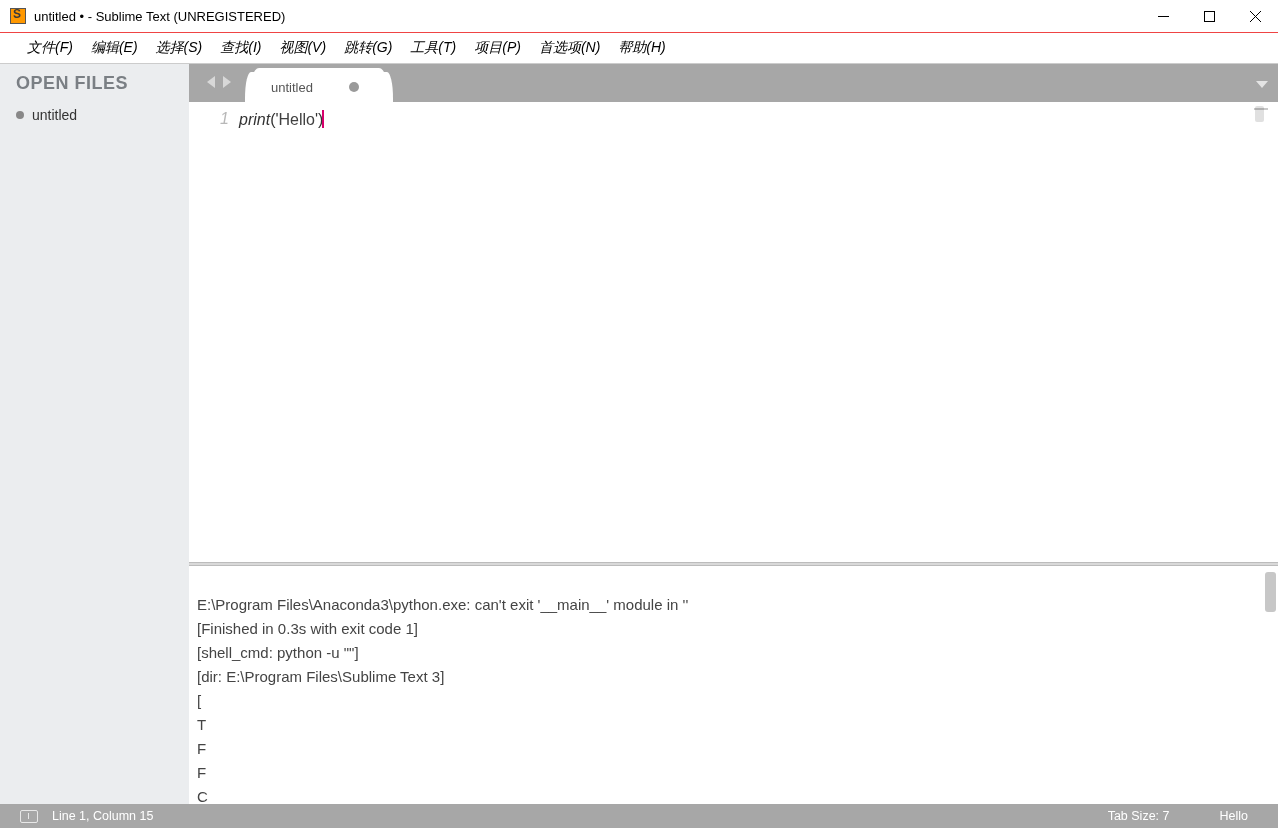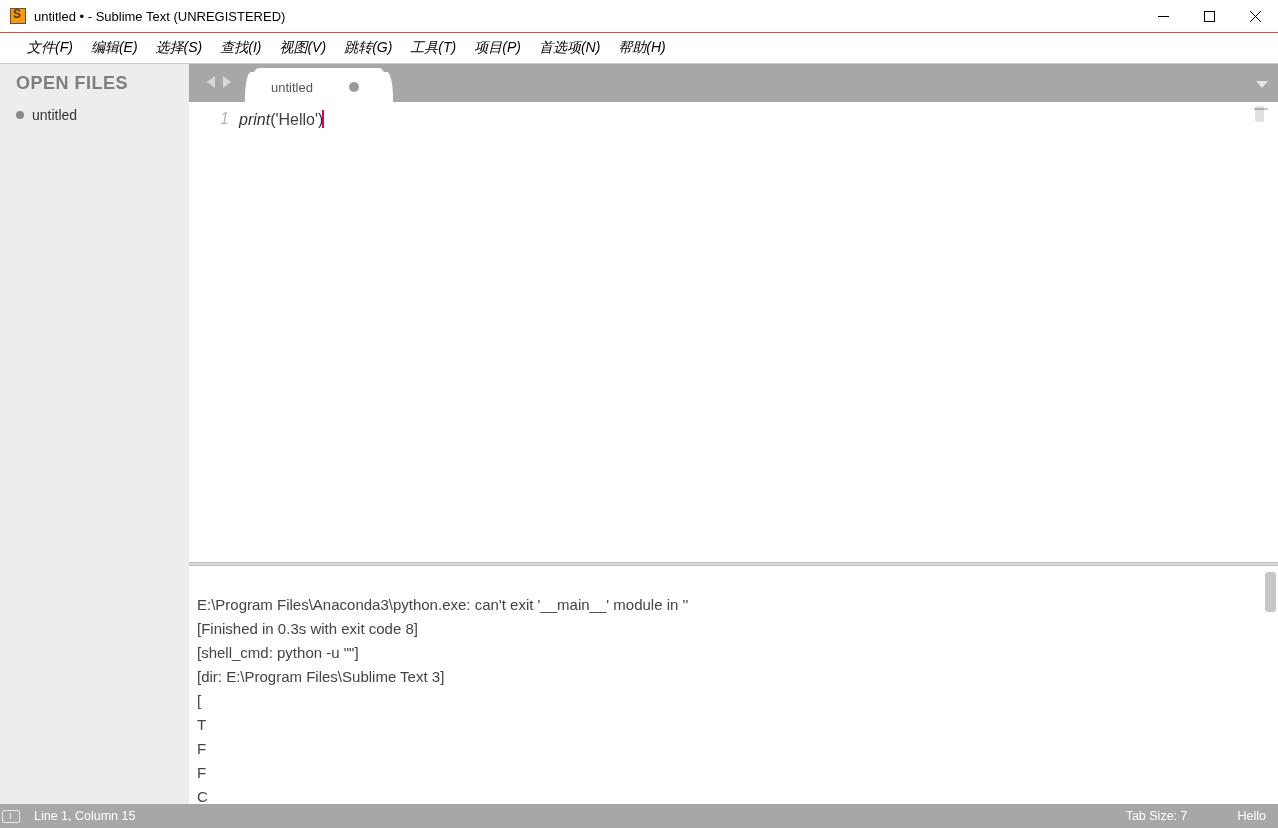--- a/index.html
+++ b/index.html
@@ -55,21 +55,21 @@
 
   
   .hsep { height: 4px; background: #d9d9d9; border-top: 1px solid #bcbcbc; border-bottom: 1px solid #bcbcbc; }
 
   
   .console { flex: 1; background: #fff; font-family: Consolas, "Courier New", monospace; font-size: 15px; color: #444; padding: 6px 8px; overflow: hidden; line-height: 22px; white-space: pre; position: relative; }
   .console-scroll { position: absolute; right: 2px; top: 6px; width: 11px; bottom: 6px; }
   .console-thumb { position: absolute; top: 0; width: 11px; height: 40px; background: #c7c7c7; border-radius: 3px; }
 
   
-  .statusbar { height: 24px; background: #a7a7a7; color: #fff; display: flex; align-items: center; font-size: 12.5px; padding: 0 2px; }
+  .statusbar { height: 24px; background: #a7a7a7; color: #fff; display: flex; align-items: center; font-size: 12.5px; padding: 0 20px; }
   .status-icon { width: 18px; height: 13px; border: 1.5px solid #e8e8e8; border-radius: 2px; margin-right: 14px; position: relative; }
   .status-icon::after { content: ""; position: absolute; left: 3px; top: 2px; width: 4px; height: 6px; border-right: 1.5px solid #e8e8e8; }
   .status-left { flex: 0 0 auto; }
   .status-spacer { flex: 1; }
   .status-right { display: flex; gap: 50px; padding-right: 10px; }
 </style>
 </head>
 <body>
 
 <div class="titlebar">
@@ -148,21 +148,21 @@
         <div class="minimap">
           <div class="minimap-line"></div>
           <div class="minimap-scroll"></div>
         </div>
       </div>
 
       <div class="hsep"></div>
 
       <div class="console">
 <span>E:\Program Files\Anaconda3\python.exe: can't exit '__main__' module in ''</span>
-<span>[Finished in 0.3s with exit code 8]</span>
+<span>[Finished in 0.3s with exit code 1]</span>
 <span>[shell_cmd: python -u ""]</span>
 <span>[dir: E:\Program Files\Sublime Text 3]</span>
 <span>[</span>
 <span>T</span>
 <span>F</span>
 <span>F</span>
 <span>C</span>
 
         <div class="console-scroll">
           <div class="console-thumb"></div>

